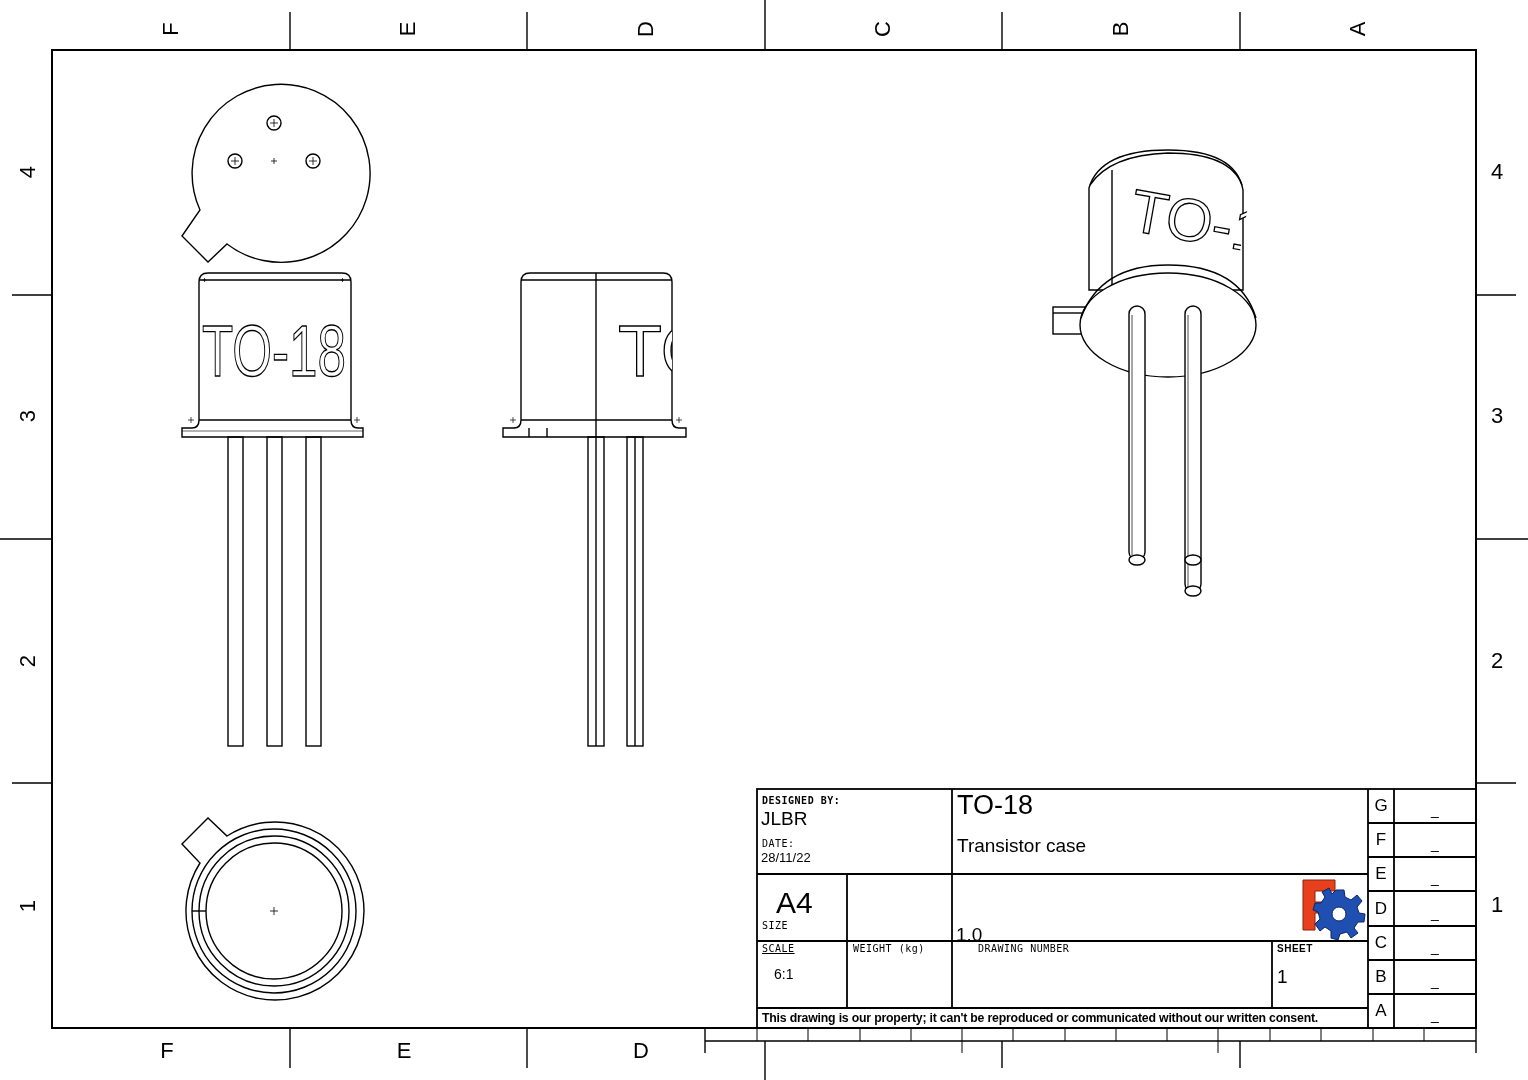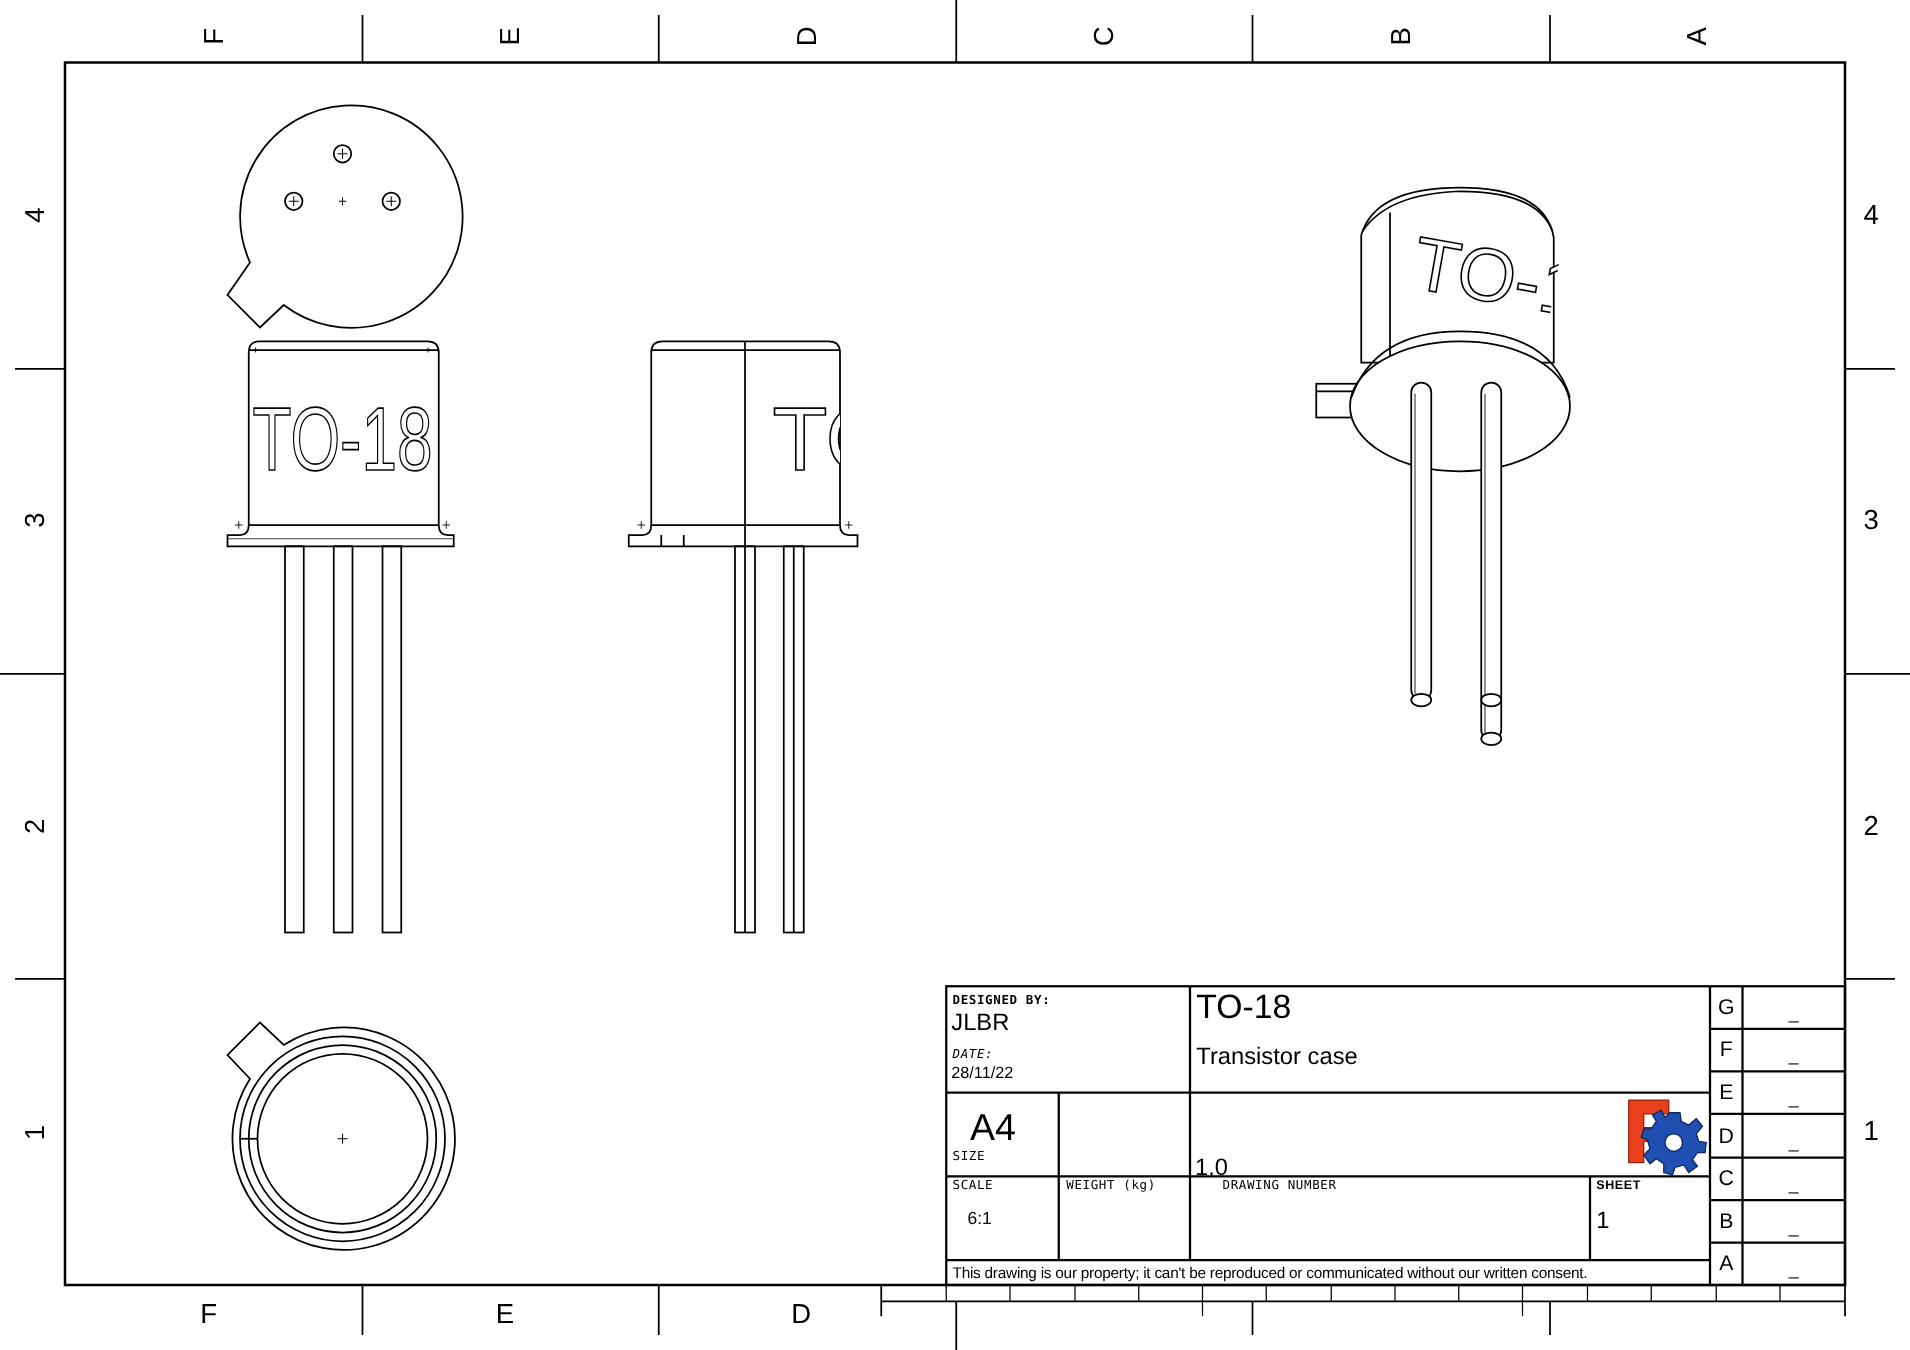--- a/index.html
+++ b/index.html
@@ -197,42 +197,42 @@
 <div class="zone-label rot-left" style="left:13px;top:891px;">1</div>
 
 <div class="zone-label" style="left:1482px;top:157px;">4</div>
 <div class="zone-label" style="left:1482px;top:401px;">3</div>
 <div class="zone-label" style="left:1482px;top:646px;">2</div>
 <div class="zone-label" style="left:1482px;top:890px;">1</div>
 
 <div>
   <span class="tb-label" style="left:762px;top:795px;font-weight:bold;">DESIGNED BY:</span>
   <span class="tb-value" style="left:761px;top:808px;font-size:19px;">JLBR</span>
-  <span class="tb-label" style="left:762px;top:838px;font-style:italic;">DATE:</span>
+  <span class="tb-label" style="left:762px;top:838px;">DATE:</span>
   <span class="tb-value" style="left:761px;top:850px;font-size:13px;">28/11/22</span>
 
   <span class="tb-value" style="left:957px;top:790px;font-size:27px;">TO-18</span>
   <span class="tb-value" style="left:957px;top:835px;font-size:19px;">Transistor case</span>
 
   <span class="tb-label" style="left:762px;top:876px;margin-top:44px;">SIZE</span>
   <span class="tb-value" style="left:776px;top:886px;font-size:30px;">A4</span>
 
-  <span class="tb-label" style="left:762px;top:943px;">SCALE</span>
+  <span class="tb-label" style="left:762px;top:943px;text-decoration:underline;">SCALE</span>
   <span class="tb-value" style="left:774px;top:966px;font-size:14px;">6:1</span>
 
   <span class="tb-label" style="left:853px;top:943px;">WEIGHT (kg)</span>
   <span class="tb-value" style="left:853px;top:966px;font-size:19px;"></span>
 
   <span class="tb-label" style="left:957px;top:943px;padding-left:21px;">DRAWING NUMBER</span>
   <span class="tb-value" style="left:956px;top:924px;font-size:19px;">1.0</span>
 
   <span class="tb-label" style="left:1277px;top:943px;font-family:'Liberation Sans',sans-serif;font-weight:bold;">SHEET</span>
   <span class="tb-value" style="left:1277px;top:966px;font-size:19px;">1</span>
 
-  <span class="tb-value" style="left:762px;top:1011px;font-size:12.3px;letter-spacing:-0.2px;">This drawing is our property; it can't be reproduced or communicated without our written consent.</span>
+  <span class="tb-value" style="left:762px;top:1011px;font-size:12.3px;letter-spacing:-0.2px;font-weight:bold;">This drawing is our property; it can't be reproduced or communicated without our written consent.</span>
 
   <span class="rev-letter" style="left:1369px;top:796px;">G</span>
   <span class="rev-value" style="left:1395px;top:802px;">_</span>
   <span class="rev-letter" style="left:1369px;top:830px;">F</span>
   <span class="rev-value" style="left:1395px;top:836px;">_</span>
   <span class="rev-letter" style="left:1369px;top:864px;">E</span>
   <span class="rev-value" style="left:1395px;top:870px;">_</span>
   <span class="rev-letter" style="left:1369px;top:899px;">D</span>
   <span class="rev-value" style="left:1395px;top:905px;">_</span>
   <span class="rev-letter" style="left:1369px;top:933px;">C</span>

